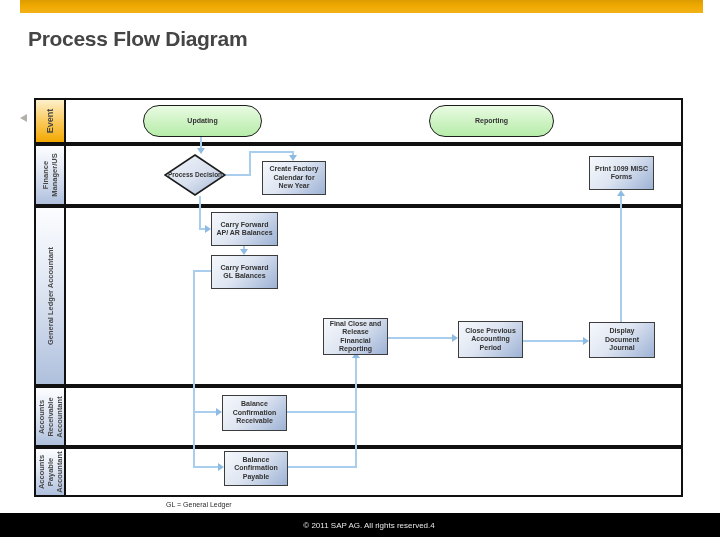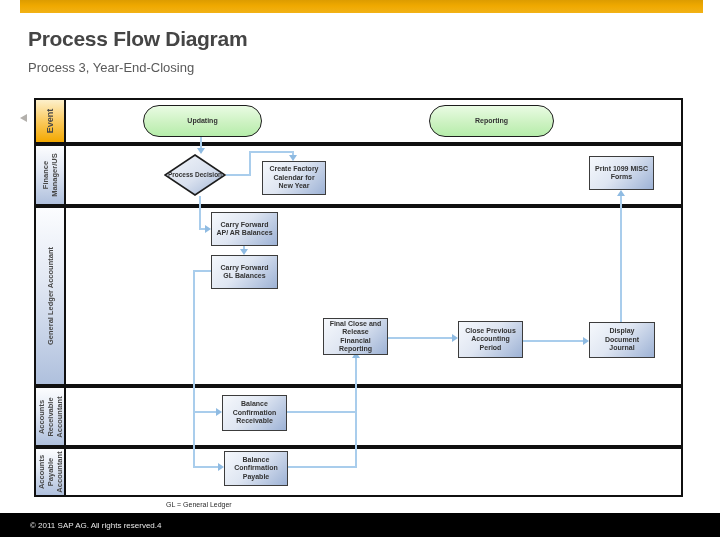--- a/index.html
+++ b/index.html
@@ -73,34 +73,33 @@
   .proc-balpay    { left:224px; top:451px; width:64px; height:35px; }
   .diamond { position:absolute; left:164px; top:154px; width:62px; height:42px; z-index:3; }
   .diamond svg { display:block; }
   .diamond .dtext { position:absolute; inset:0; display:flex; align-items:center;
                     justify-content:center; text-align:center; font-size:6.5px;
                     font-weight:bold; color:#333; line-height:1.2; }
 
   
   .footnote { position:absolute; left:166px; top:501px; font-size:7px; color:#2a2a2a; z-index:4; }
   .footer { position:absolute; left:0; top:513px; width:720px; height:24px; background:#000;
-            display:flex; align-items:center; justify-content:flex-start;
+            display:flex; align-items:center; justify-content:center;
             padding:0 12px 0 30px; z-index:5; }
   .footer .copy { font-size:8px; color:#e8e8e8; }
   .footer .page { font-size:8px; color:#e8e8e8; }
 </style>
 </head>
 <body>
 
 <div class="slide">
 
   <div class="gold-bar"></div>
 
   <div class="title">Process Flow Diagram</div>
-  <div class="subtitle">Process 3, Year-End-Closing</div>
 
   <div class="left-marker"></div>
 
   <div class="lanes">
     <div class="lane lane-event">
       <div class="lane-label gold">
         <div class="lane-label-inner" style="width:40px">Event</div>
       </div>
       <div class="lane-body"></div>
     </div>

